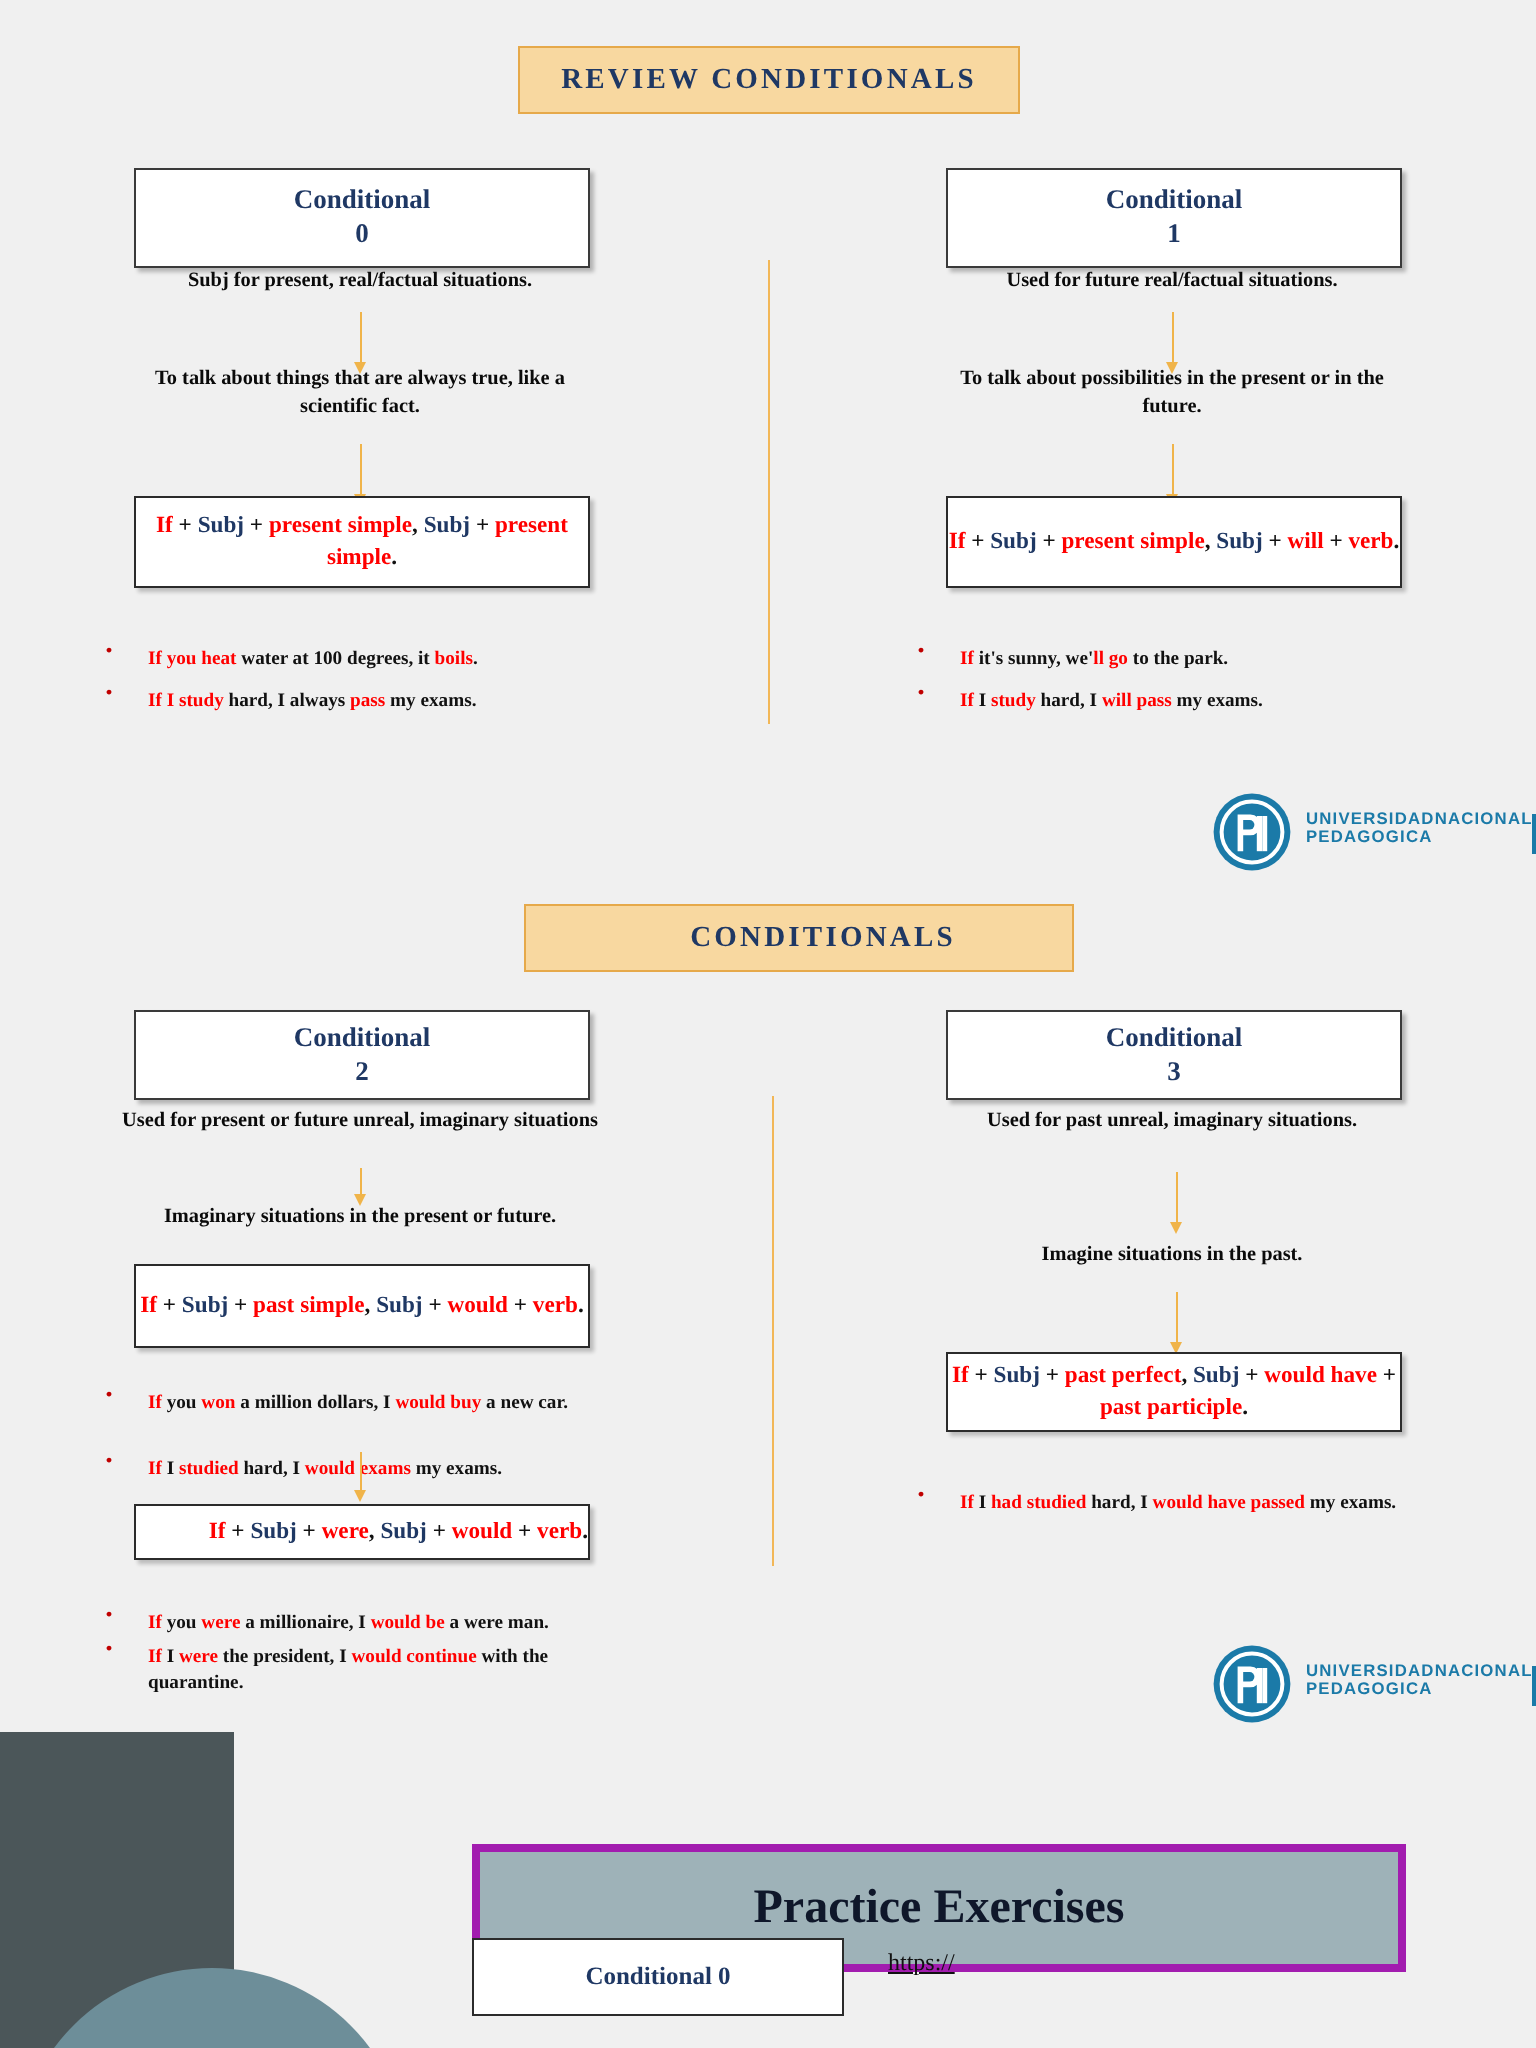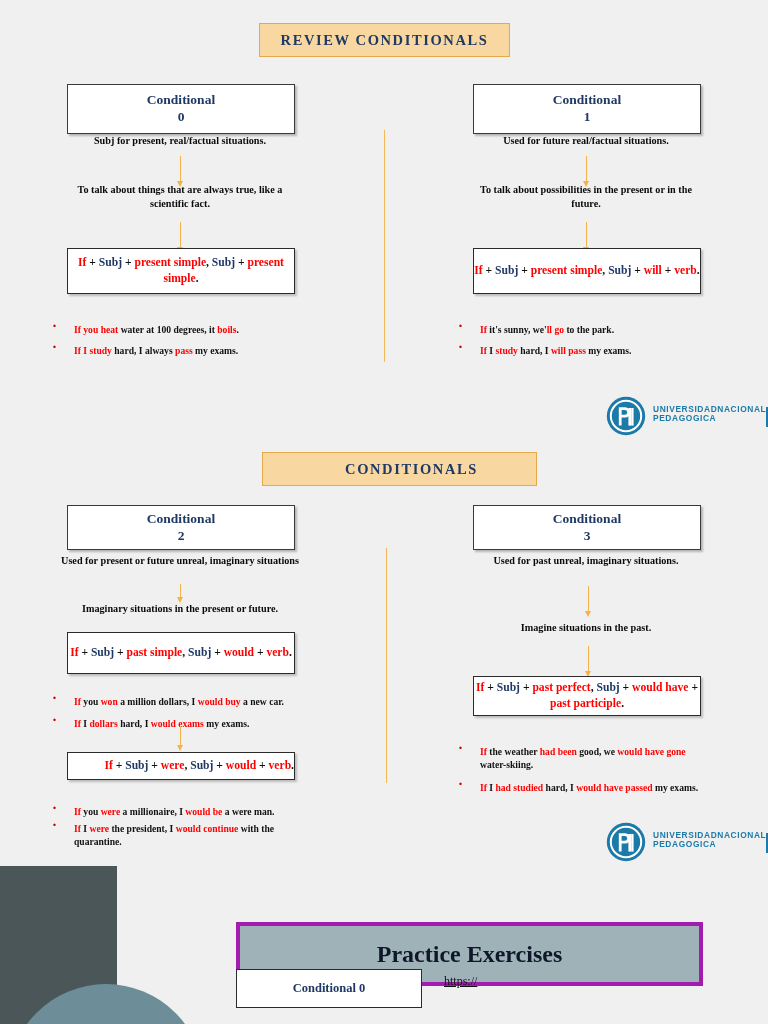--- a/index.html
+++ b/index.html
@@ -178,25 +178,25 @@
     <span>Conditional</span>
     <span class="num">2</span>
   </div>
   <div class="desc" style="left:60px;top:554px;width:240px;">Used for present or future unreal, imaginary situations</div>
   <div class="arrow" style="left:180px;top:584px;height:14px;"></div>
   <div class="desc" style="left:60px;top:602px;width:240px;">Imaginary situations in the present or future.</div>
   <div class="formula" style="left:67px;top:632px;width:226px;height:40px;">
     <span><span class="r">If</span><span class="k"> + </span><span class="b">Subj</span><span class="k"> + </span><span class="r">past simple</span><span class="k">, </span><span class="b">Subj</span><span class="k"> + </span><span class="r">would</span><span class="k"> + </span><span class="r">verb</span><span class="k">.</span></span>
   </div>
   <div class="bullets" style="left:48px;top:696px;width:260px;">
-    <div class="bullet" style="margin-bottom:9px;">
+    <div class="bullet" style="margin-bottom:20px;">
       <span class="r">If</span><span class="k"> you </span><span class="r">won</span><span class="k"> a million dollars, I </span><span class="r">would buy</span><span class="k"> a new car.</span>
     </div>
     <div class="bullet">
-      <span class="r">If</span><span class="k"> I </span><span class="r">dollars</span><span class="k"> hard, I </span><span class="r">would exams</span><span class="k"> my exams.</span>
+      <span class="r">If</span><span class="k"> I </span><span class="r">studied</span><span class="k"> hard, I </span><span class="r">would exams</span><span class="k"> my exams.</span>
     </div>
   </div>
   <div class="arrow" style="left:180px;top:726px;height:20px;"></div>
   <div class="formula" style="left:67px;top:752px;width:226px;height:26px;justify-content:flex-end;">
     <span><span class="r">If</span><span class="k"> + </span><span class="b">Subj</span><span class="k"> + </span><span class="r">were</span><span class="k">, </span><span class="b">Subj</span><span class="k"> + </span><span class="r">would</span><span class="k"> + </span><span class="r">verb</span><span class="k">.</span></span>
   </div>
   <div class="bullets" style="left:48px;top:806px;width:262px;">
     <div class="bullet" style="margin-bottom:4px;">
       <span class="r">If</span><span class="k"> you </span><span class="r">were</span><span class="k"> a millionaire, I </span><span class="r">would be</span><span class="k"> a were man.</span>
     </div>
@@ -210,23 +210,20 @@
     <span class="num">3</span>
   </div>
   <div class="desc" style="left:466px;top:554px;width:240px;">Used for past unreal, imaginary situations.</div>
   <div class="arrow" style="left:588px;top:586px;height:26px;"></div>
   <div class="desc" style="left:466px;top:621px;width:240px;">Imagine situations in the past.</div>
   <div class="arrow" style="left:588px;top:646px;height:26px;"></div>
   <div class="formula" style="left:473px;top:676px;width:226px;height:38px;">
     <span><span class="r">If</span><span class="k"> + </span><span class="b">Subj</span><span class="k"> + </span><span class="r">past perfect</span><span class="k">, </span><span class="b">Subj</span><span class="k"> + </span><span class="r">would have</span><span class="k"> + </span><span class="r">past participle</span><span class="k">.</span></span>
   </div>
   <div class="bullets" style="left:454px;top:746px;width:258px;">
-    <div class="bullet" style="margin-bottom:10px;">
-      <span class="r">If</span><span class="k"> the weather </span><span class="r">had been</span><span class="k"> good, we </span><span class="r">would have gone</span><span class="k"> water-skiing.</span>
-    </div>
     <div class="bullet">
       <span class="r">If</span><span class="k"> I </span><span class="r">had studied</span><span class="k"> hard, I </span><span class="r">would have passed</span><span class="k"> my exams.</span>
     </div>
   </div>
 
   <div class="upn" style="left:606px;top:822px;">
     <svg class="upn-mark" viewBox="0 0 100 100">
       <circle cx="50" cy="50" r="48" fill="#1b7aa8"></circle>
       <circle cx="50" cy="50" r="38" fill="none" stroke="#ffffff" stroke-width="5"></circle>
       <path d="M32 28 h16 a13 13 0 0 1 0 26 h-9 v20 h-7 z" fill="#ffffff"></path>

